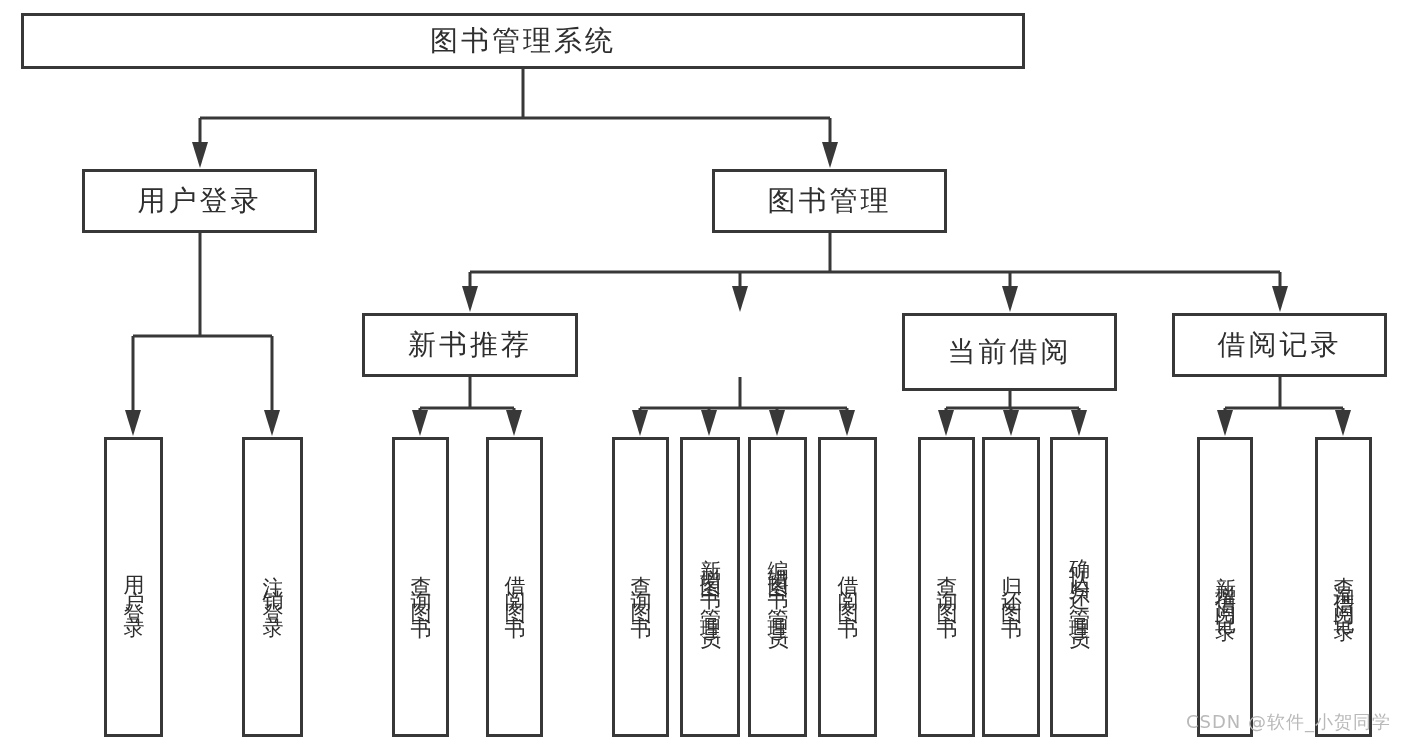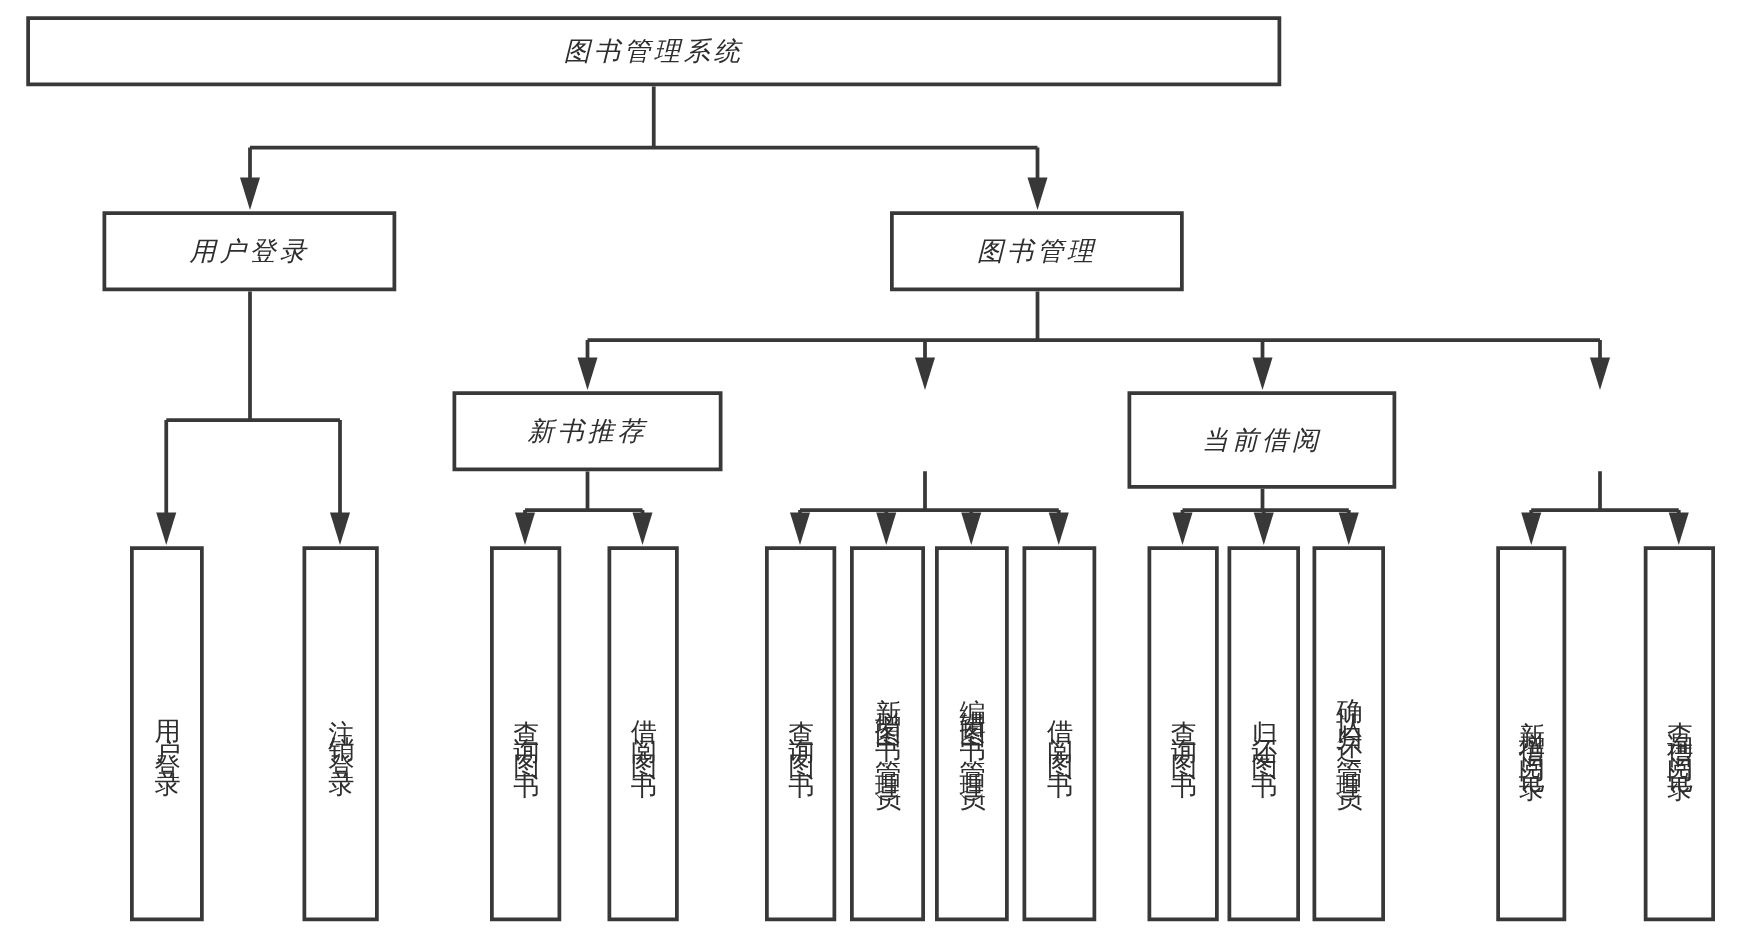--- a/index.html
+++ b/index.html
@@ -21,23 +21,22 @@
   svg.connectors{position:absolute;left:0;top:0;z-index:0;}
   svg.connectors path{stroke:var(--line);stroke-width:3;fill:none;}
   svg.connectors polygon{fill:var(--line);stroke:none;}
   .node{
     position:absolute;box-sizing:border-box;z-index:1;
     background:var(--box-fill);
     border:3px solid var(--box-border);
     display:flex;align-items:center;justify-content:center;
   }
   .hlbl{
-    font-size:21px;letter-spacing:3px;white-space:nowrap;
+    font-size:28px;letter-spacing:3px;white-space:nowrap;
     color:var(--text);
-    font-style:italic;
   }
   .vlbl{
     writing-mode:vertical-rl;text-orientation:mixed;
     font-size:21px;letter-spacing:10px;line-height:1;
     color:var(--text);white-space:nowrap;
   }
   .s4 .vlbl{letter-spacing:14px;}
   .s6 .vlbl{letter-spacing:9px;}
   .watermark{
     position:absolute;z-index:2;left:1186px;top:710px;width:210px;
@@ -110,20 +109,23 @@
   <div class="node" style="left:712px;top:169px;width:235px;height:64px">
     <span class="hlbl">图书管理</span>
   </div>
 
   <div class="node" style="left:362px;top:313px;width:216px;height:64px">
     <span class="hlbl">新书推荐</span>
   </div>
   <div class="node" style="left:902px;top:313px;width:215px;height:78px">
     <span class="hlbl">当前借阅</span>
   </div>
+  <div class="node" style="left:1172px;top:313px;width:215px;height:64px">
+    <span class="hlbl">借阅记录</span>
+  </div>
 
   <div class="node s4" style="left:104px;top:437px;width:59px;height:300px">
     <span class="vlbl">用户登录</span>
   </div>
   <div class="node s4" style="left:242px;top:437px;width:61px;height:300px">
     <span class="vlbl">注销登录</span>
   </div>
 
   <div class="node s4" style="left:392px;top:437px;width:57px;height:300px">
     <span class="vlbl">查询图书</span>
@@ -155,13 +157,14 @@
     <span class="vlbl">确认归还（管理员）</span>
   </div>
 
   <div class="node s6" style="left:1197px;top:437px;width:56px;height:300px">
     <span class="vlbl">新增借阅记录</span>
   </div>
   <div class="node s6" style="left:1315px;top:437px;width:57px;height:300px">
     <span class="vlbl">查询借阅记录</span>
   </div>
 
+  <div class="watermark">CSDN @软件_小贺同学</div>
 </div>
 
 </body></html>

